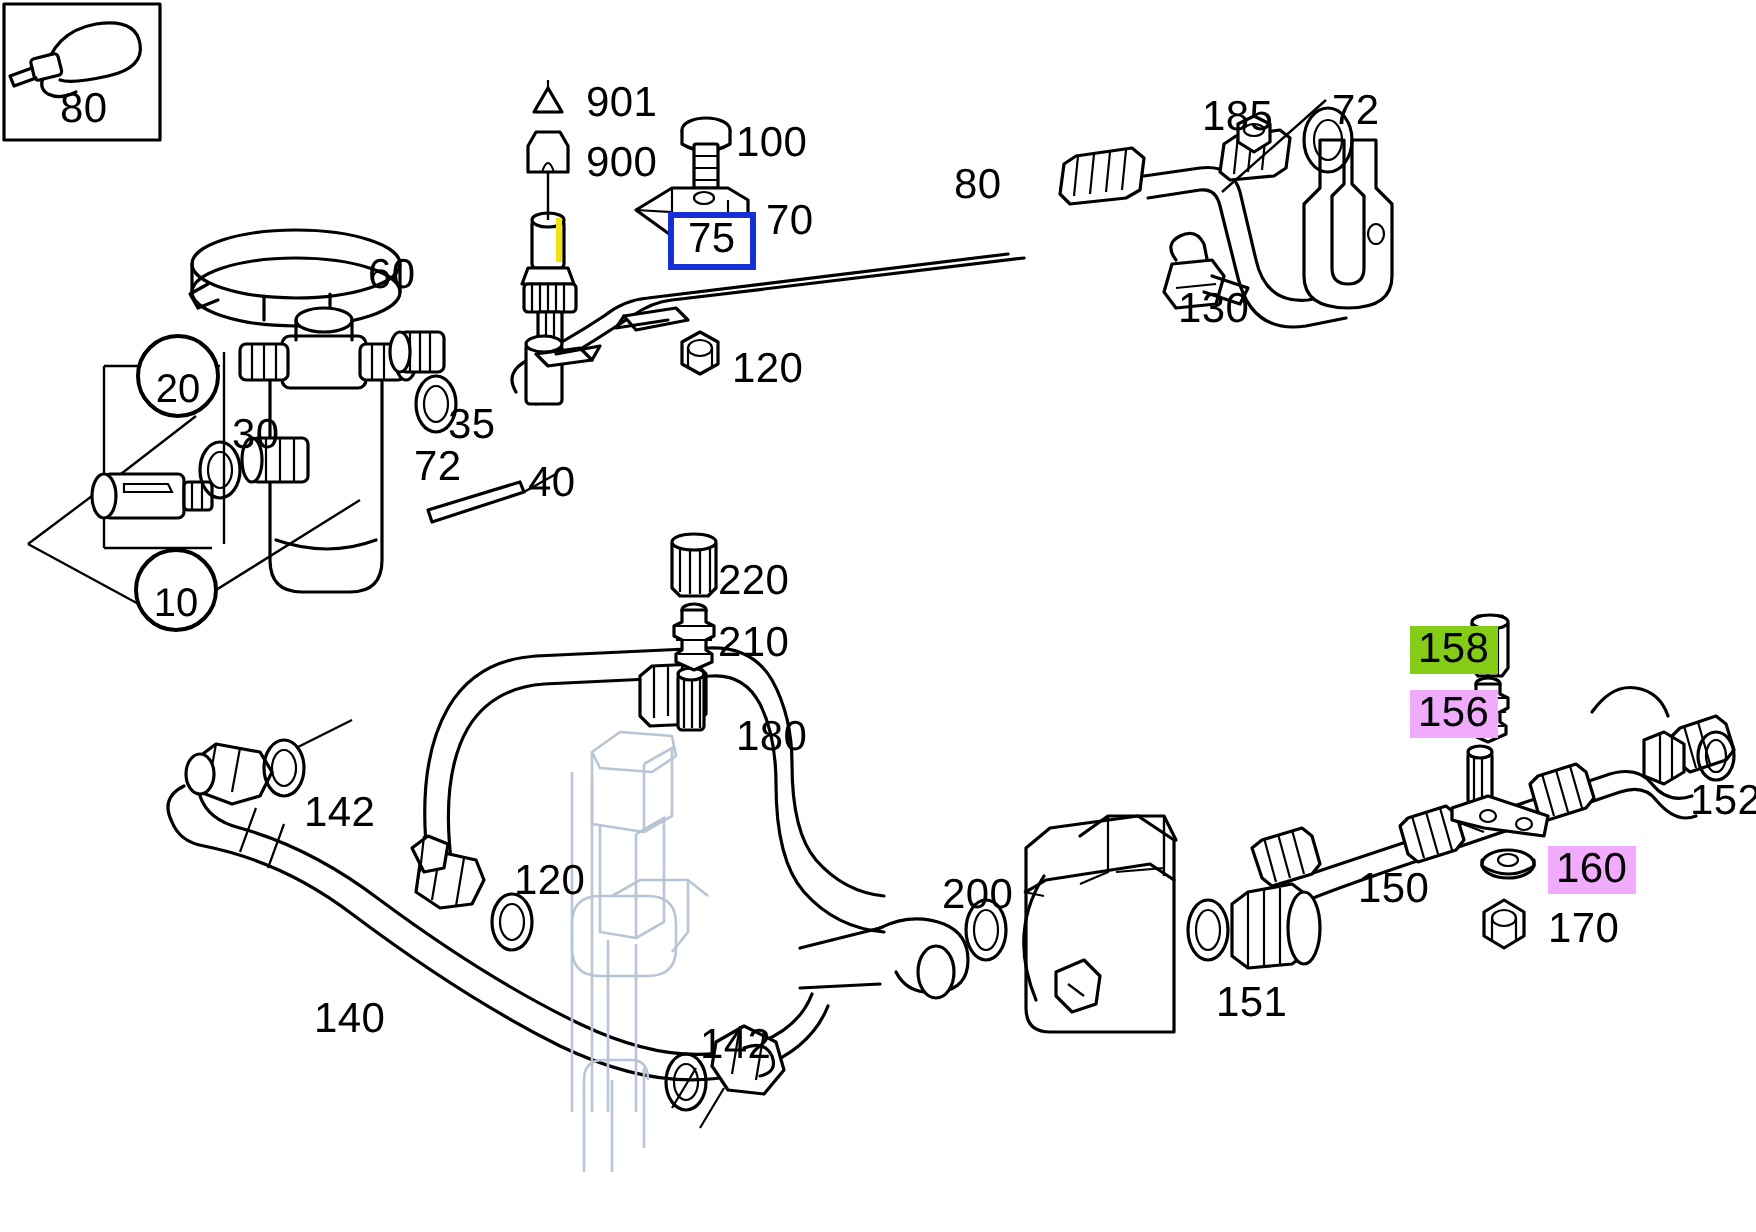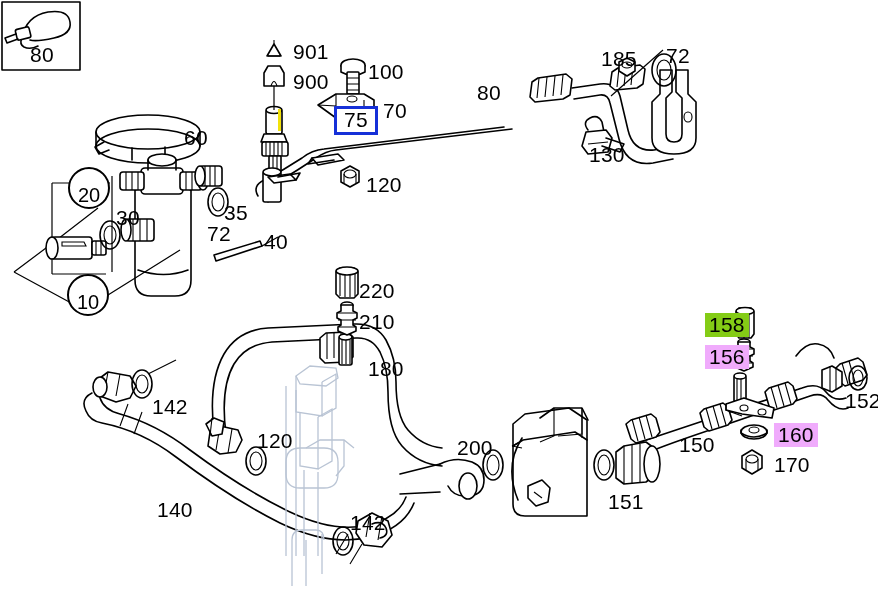--- a/index.html
+++ b/index.html
@@ -376,21 +376,21 @@
       <div class="lbl" style="left: 601px; top: 48px;">185</div>
       <div class="lbl" style="left: 666px; top: 45px;">72</div>
       <div class="lbl" style="left: 589px; top: 144px;">130</div>
       <div class="lbl" style="left: 359px; top: 280px;">220</div>
       <div class="lbl" style="left: 359px; top: 311px;">210</div>
       <div class="lbl" style="left: 368px; top: 358px;">180</div>
       <div class="lbl" style="left: 257px; top: 430px;">120</div>
       <div class="lbl" style="left: 152px; top: 396px;">142</div>
       <div class="lbl" style="left: 157px; top: 499px;">140</div>
       <div class="lbl" style="left: 350px; top: 512px;">142</div>
-      <div class="lbl" style="left: 457px; top: 437px; text-align: center;">200</div>
+      <div class="lbl" style="left: 471px; top: 437px; text-align: center;">200</div>
       <div class="lbl" style="left: 608px; top: 491px;">151</div>
       <div class="lbl" style="left: 679px; top: 434px;">150</div>
       <div class="lbl hl" style="background: #84cc16; left: 705px; top: 313px;">158</div>
       <div class="lbl hl" style="background: #f0abfc; left: 705px; top: 345px;">156</div>
       <div class="lbl hl" style="background: #f0abfc; left: 774px; top: 423px;">160</div>
       <div class="lbl" style="left: 774px; top: 454px;">170</div>
       <div class="lbl" style="left: 845px; top: 390px;">152</div>
     </div>
 
 </div>

